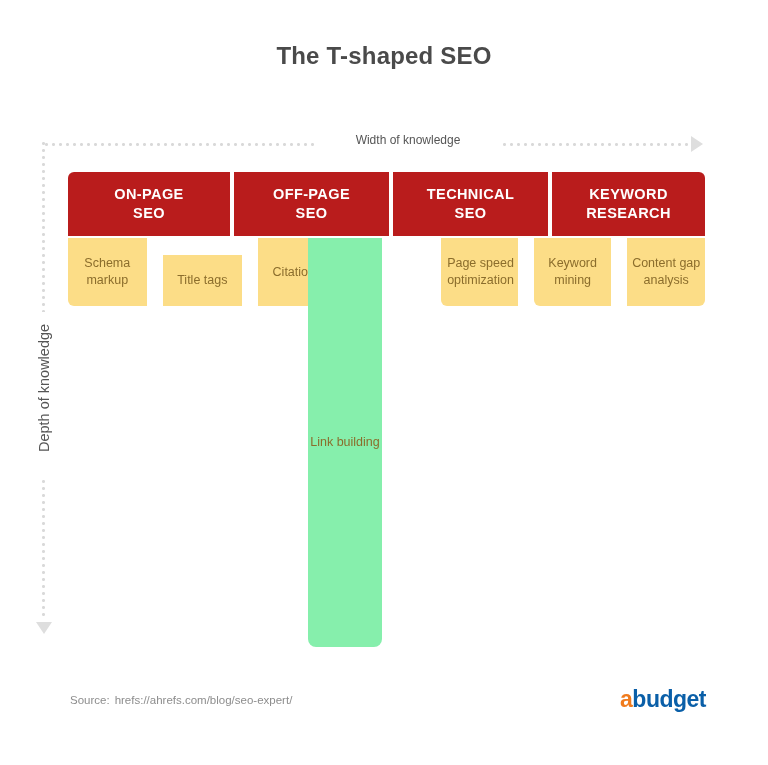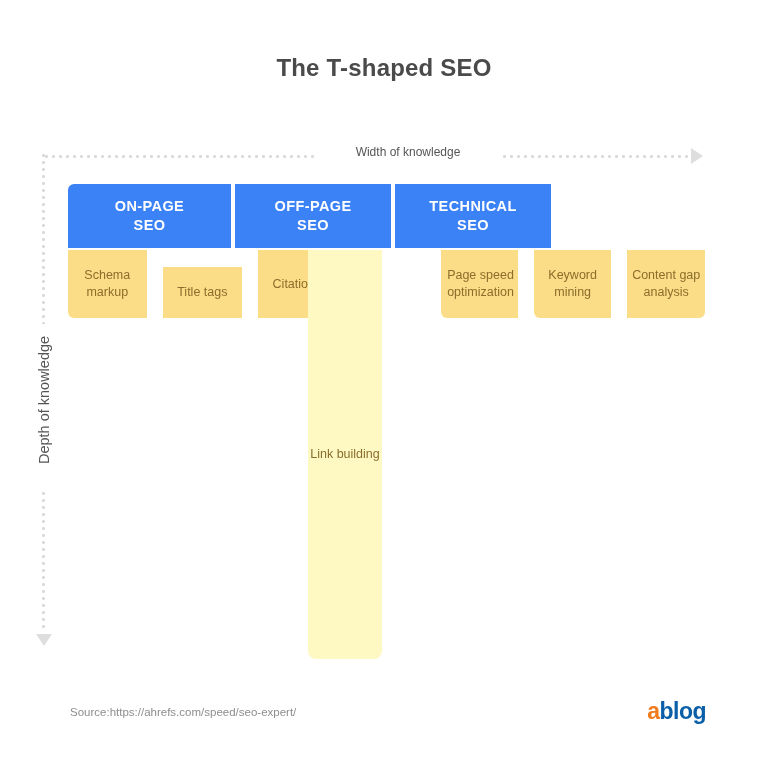--- a/index.html
+++ b/index.html
@@ -10,21 +10,21 @@
   body {
     width: 768px;
     height: 765px;
     font-family: "Liberation Sans", sans-serif;
     position: relative;
     overflow: hidden;
   }
 
   #infographic {
     position: absolute;
-    left: 0; top: 12px;
+    left: 0; top: 0;
     width: 768px;
     height: 624px;
     background: #ffffff;
   }
 
   
   .title {
     position: absolute;
     left: 0;
     top: 42px;
@@ -126,21 +126,21 @@
   
   .top-row {
     position: absolute;
     left: 0; top: 0;
     width: 637px;
     height: 64px;
     display: flex;
     gap: 4px;
   }
   .cat {
-    background: #3b82f6;
+    background: #b91c1c;
     color: #ffffff;
     font-size: 14.5px;
     font-weight: bold;
     letter-spacing: 0.4px;
     line-height: 1.32;
     text-align: center;
     display: flex;
     align-items: center;
     justify-content: center;
   }
@@ -180,41 +180,41 @@
   .skill.s6 { width: 78px;  border-radius: 0 0 0 6px; }
   .skill.s7 { width: 78px;  border-radius: 0 0 6px 0; }
 
   
   .stem {
     position: absolute;
     left: 240px;
     top: 66px;
     width: 74px;
     height: 409px;
-    background: #fef9c3;
+    background: #86efac;
     border-radius: 0 0 8px 8px;
     color: #8b6d2c;
     font-size: 12.5px;
     line-height: 1.35;
     text-align: center;
     display: flex;
     align-items: center;
     justify-content: center;
   }
 
   
   .source {
     position: absolute;
     left: 70px;
     top: 694px;
     font-size: 11.5px;
     color: #8d8d8d;
     white-space: nowrap;
   }
-  .source .src-label { }
+  .source .src-label { margin-right: 5px; }
 
   .logo {
     position: absolute;
     right: 62px;
     top: 688px;
     font-size: 23px;
     font-weight: bold;
     letter-spacing: -0.5px;
     line-height: 1;
   }
@@ -254,38 +254,44 @@
       <div class="cat c1">
         <div>
           <span>OFF-PAGE</span>
           <span>SEO</span>
         </div>
       </div>
       <div class="cat c2">
         <div>
           <span>TECHNICAL</span>
           <span>SEO</span>
+        </div>
+      </div>
+      <div class="cat c3">
+        <div>
+          <span>KEYWORD</span>
+          <span>RESEARCH</span>
         </div>
       </div>
     </div>
 
     <div class="skill-row">
       <div class="skill s0">Schema markup</div>
       <div class="skill s1">Title tags</div>
       <div class="skill s2">Citations</div>
       <div class="skill s3"></div>
       <div class="skill s4">Page speed optimization</div>
       <div class="skill s6">Keyword mining</div>
       <div class="skill s7">Content gap analysis</div>
     </div>
 
     <div class="stem">Link building</div>
   </div>
 
   <div class="source">
-    <span class="src-label">Source:</span><span>https://ahrefs.com/speed/seo-expert/</span>
+    <span class="src-label">Source:</span><span>hrefs://ahrefs.com/blog/seo-expert/</span>
   </div>
 
   <div class="logo">
-    <span class="a">a</span><span class="hrefs">blog</span>
+    <span class="a">a</span><span class="hrefs">budget</span>
   </div>
 
 </div>
 
 </body></html>

